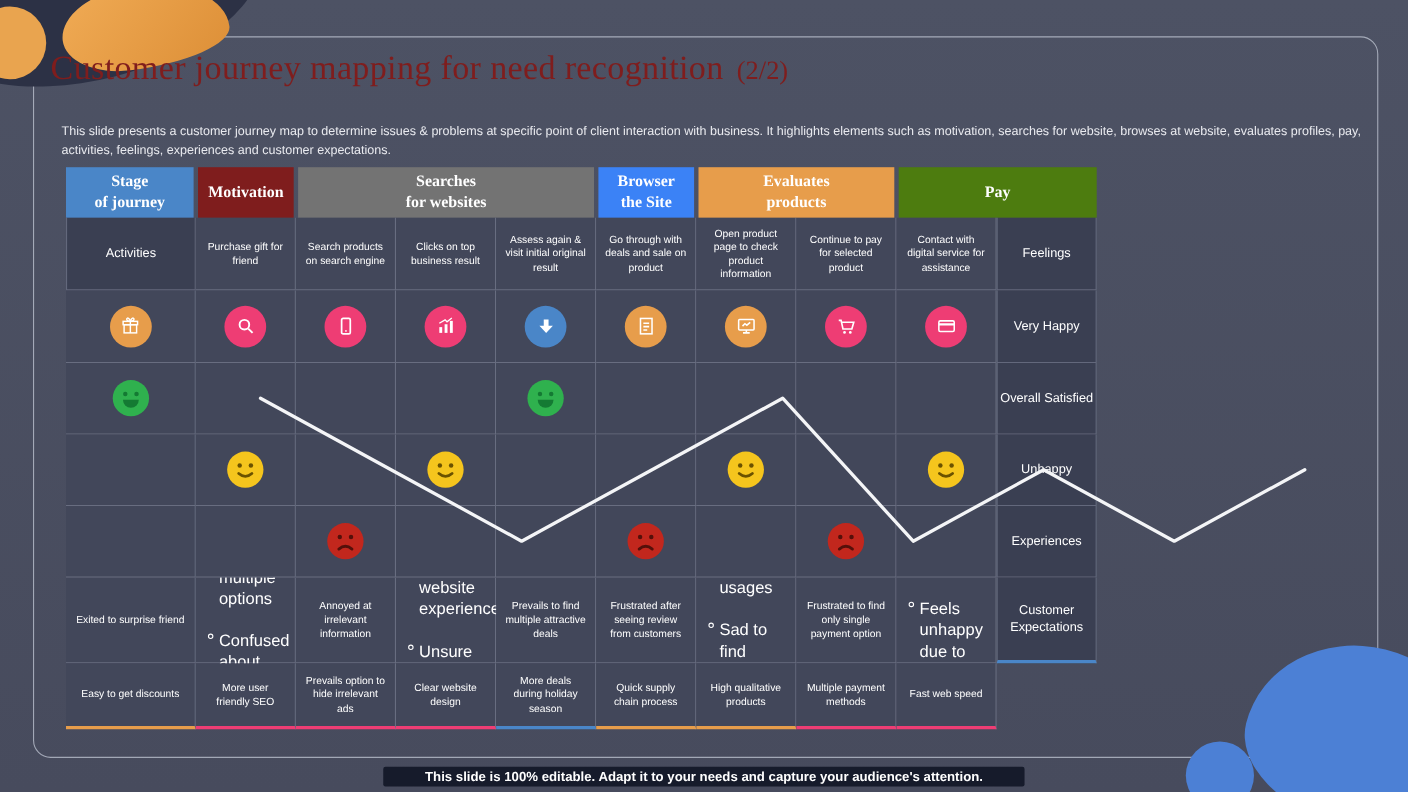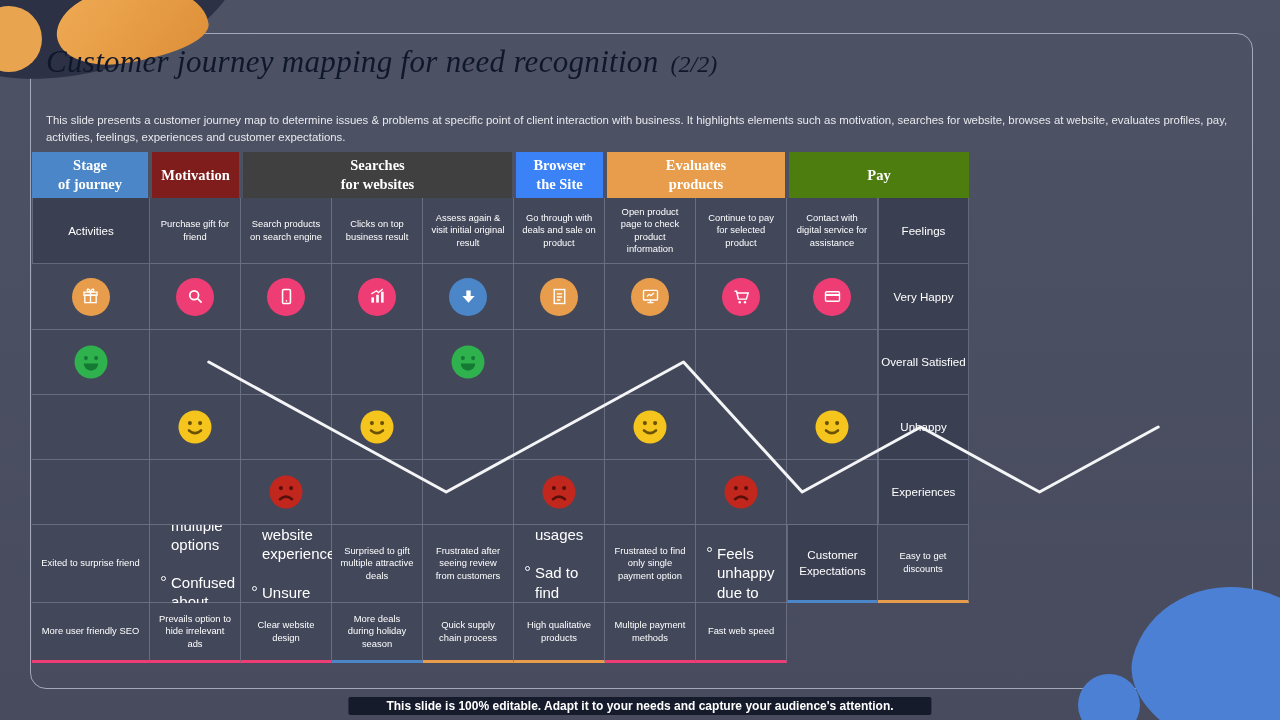--- a/index.html
+++ b/index.html
@@ -13,27 +13,27 @@
     position: absolute; left: 30px; top: 33px; width: 1223px; height: 656px;
     border: 1px solid rgba(212,218,230,0.65); border-radius: 16px; z-index: 1;
   }
   .blob { position: absolute; z-index: 2; }
   .blob-navy { left: -70px; top: -80px; width: 310px; height: 152px; background: #2c3145; border-radius: 50%; transform: rotate(-14deg); }
   .blob-orange-circle { left: -24px; top: 6px; width: 66px; height: 66px; border-radius: 50%; background: #e9a44f; }
   .blob-orange { left: 56px; top: -14px; width: 152px; height: 76px; background: linear-gradient(135deg, #f0ab55, #dd8f37); border-radius: 48% 52% 62% 38% / 55% 62% 38% 45%; transform: rotate(-7deg); }
   .blob-blue { right: -58px; bottom: -32px; width: 205px; height: 165px; background: #4c80d5; border-radius: 52% 48% 46% 54% / 58% 52% 48% 42%; transform: rotate(14deg); }
   .blob-blue-small { right: 140px; bottom: -16px; width: 62px; height: 62px; border-radius: 50%; background: #4c80d5; }
   .content { position: absolute; inset: 0; z-index: 3; }
-  .title { position: absolute; left: 46px; top: 44px; font-family: "Liberation Serif", serif; color: #0f172a; white-space: nowrap; font-style: italic; }
+  .title { position: absolute; left: 46px; top: 44px; font-family: "Liberation Serif", serif; color: #7f1d1d; white-space: nowrap; }
   .title .main { font-size: 31px; letter-spacing: 0.3px; }
   .title .suffix { font-size: 24px; margin-left: 8px; }
-  .desc { position: absolute; left: 46px; top: 101px; width: 1188px; font-size: 11.4px; line-height: 1.42; color: #e9eaef; }
+  .desc { position: absolute; left: 56px; top: 101px; width: 1188px; font-size: 11.4px; line-height: 1.42; color: #e9eaef; }
 
   #journey-grid {
-    position: absolute; left: 32px; top: 152px; width: 937px;
+    position: absolute; left: 60px; top: 152px; width: 937px;
     display: grid;
     grid-template-columns: 118px repeat(9, 1fr);
     grid-template-rows: 46px 66px 66px 65px 65px 65px 78px 60px;
   }
   .h-cell { padding: 0 2px; }
   .h-cell.first { padding-left: 0; }
   .h-cell.last { padding-right: 0; }
   .h-inner {
     height: 100%; display: flex; align-items: center; justify-content: center;
     text-align: center; font-family: "Liberation Serif", serif; font-weight: 700;
@@ -87,21 +87,21 @@
   </div>
   <p class="desc">This slide presents a customer journey map to determine issues &amp; problems at specific point of client interaction with business. It highlights elements such as motivation, searches for website, browses at website, evaluates profiles, pay, activities, feelings, experiences and customer expectations.</p>
   <div id="journey-grid">
       <div class="h-cell first">
         <div class="h-inner" style="background:#4a86c8">Stage<br>of journey</div>
       </div>
       <div class="h-cell" style="grid-column:span 1">
         <div class="h-inner" style="background:#7f1d1d">Motivation</div>
       </div>
       <div class="h-cell" style="grid-column:span 3">
-        <div class="h-inner" style="background:#404040">Searches<br>for websites</div>
+        <div class="h-inner" style="background:#737373">Searches<br>for websites</div>
       </div>
       <div class="h-cell" style="grid-column:span 1">
         <div class="h-inner" style="background:#3b82f6">Browser<br>the Site</div>
       </div>
       <div class="h-cell" style="grid-column:span 2">
         <div class="h-inner" style="background:#e79d4b">Evaluates<br>products</div>
       </div>
       <div class="h-cell last" style="grid-column:span 2">
         <div class="h-inner" style="background:#4d7c0f">Pay</div>
       </div>
@@ -339,32 +339,35 @@
       <div class="cell bullets-cell">
         <div class="b-item">
           <span class="b-dot"></span>
           <span>Happy to find multiple options</span>
         </div>
         <div class="b-item">
           <span class="b-dot"></span>
           <span>Confused about what to select</span>
         </div>
       </div>
+      <div class="cell text-cell">
+        <span>Annoyed at irrelevant information</span>
+      </div>
       <div class="cell bullets-cell">
         <div class="b-item">
           <span class="b-dot"></span>
           <span>Happy with shopping website experience</span>
         </div>
         <div class="b-item">
           <span class="b-dot"></span>
           <span>Unsure to find best price</span>
         </div>
       </div>
       <div class="cell text-cell">
-        <span>Surprised to gift multiple attractive deals</span>
+        <span>Prevails to find multiple attractive deals</span>
       </div>
       <div class="cell text-cell">
         <span>Frustrated after seeing review from customers</span>
       </div>
       <div class="cell bullets-cell">
         <div class="b-item">
           <span class="b-dot"></span>
           <span>Pleased with product usages</span>
         </div>
         <div class="b-item">

